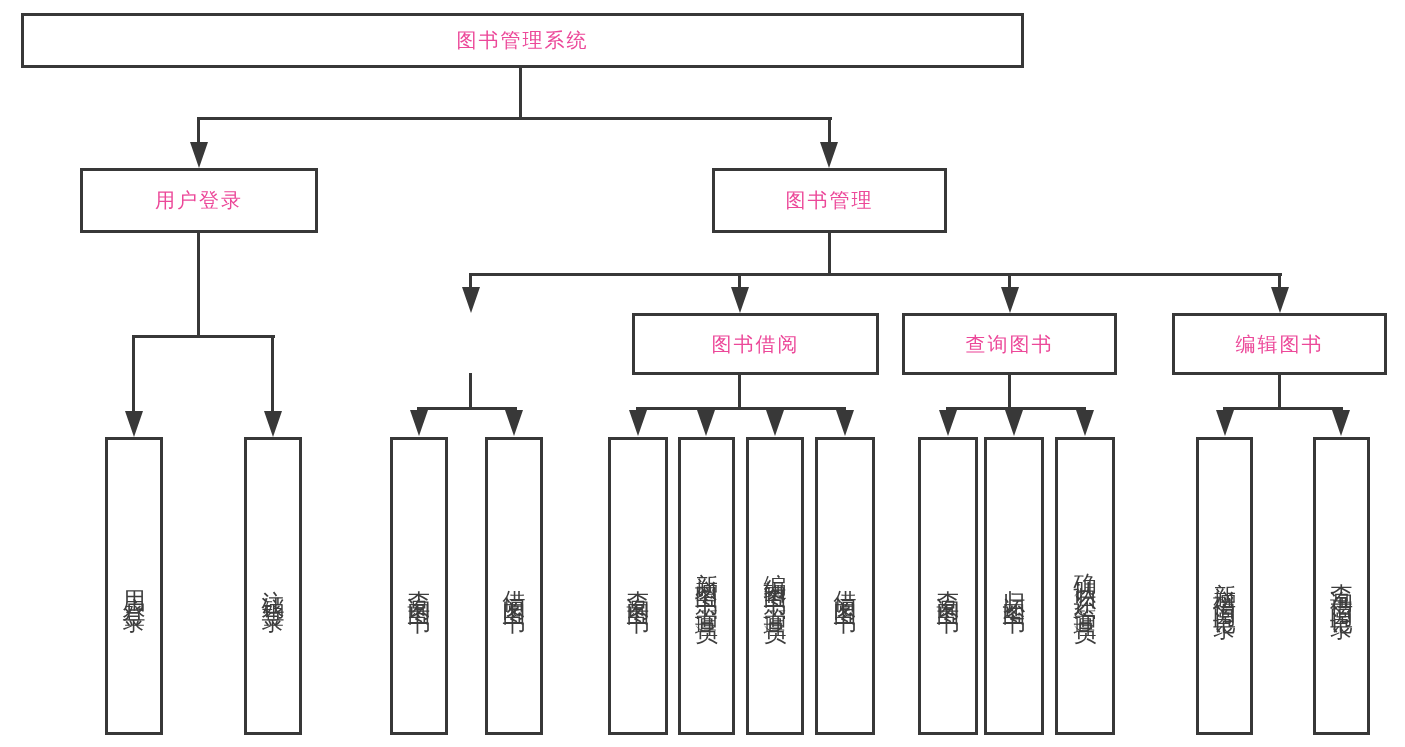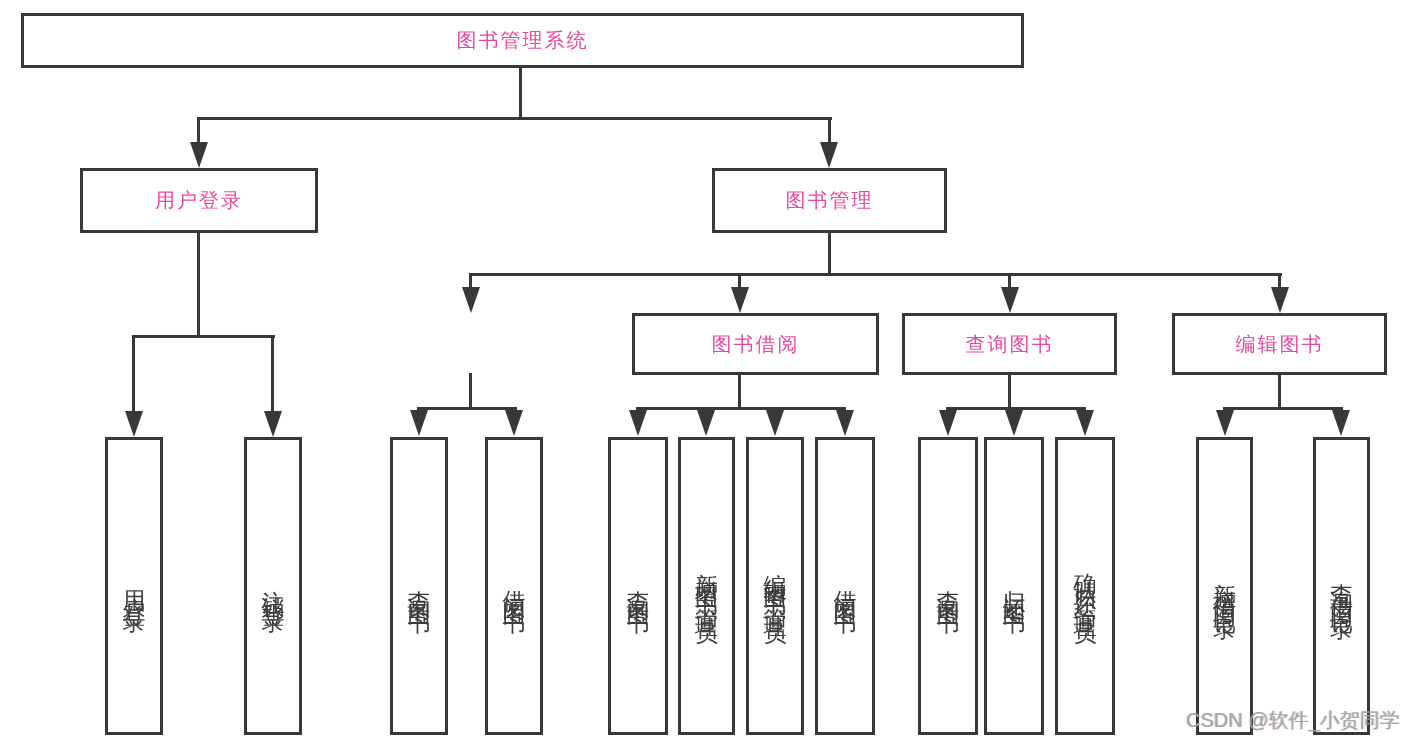--- a/index.html
+++ b/index.html
@@ -149,15 +149,14 @@
     <span class="vtext">确认归还（管理员）</span>
   </div>
 
   <div class="vbox" style="left:1196px;top:437px;width:57px;height:298px">
     <span class="vtext">新增借阅记录</span>
   </div>
   <div class="vbox" style="left:1313px;top:437px;width:57px;height:298px">
     <span class="vtext">查询借阅记录</span>
   </div>
 
-  <div class="watermark">CSDN @软件_小贺同学</div>
 
 </div>
 
 </body></html>

